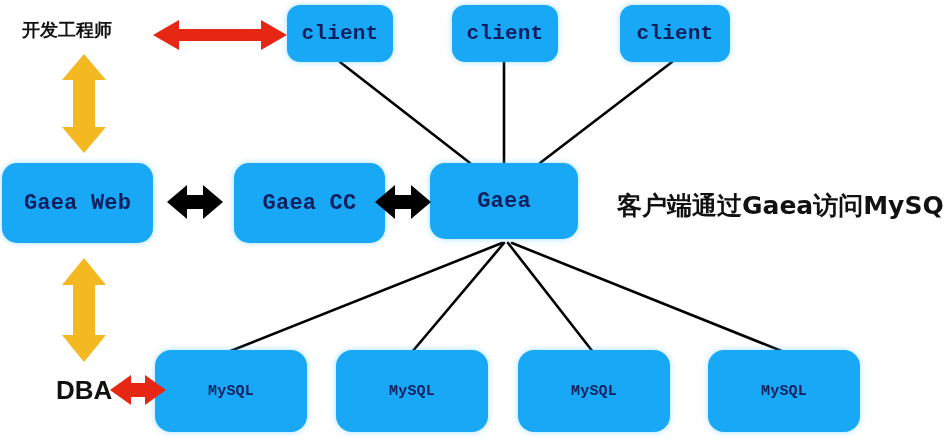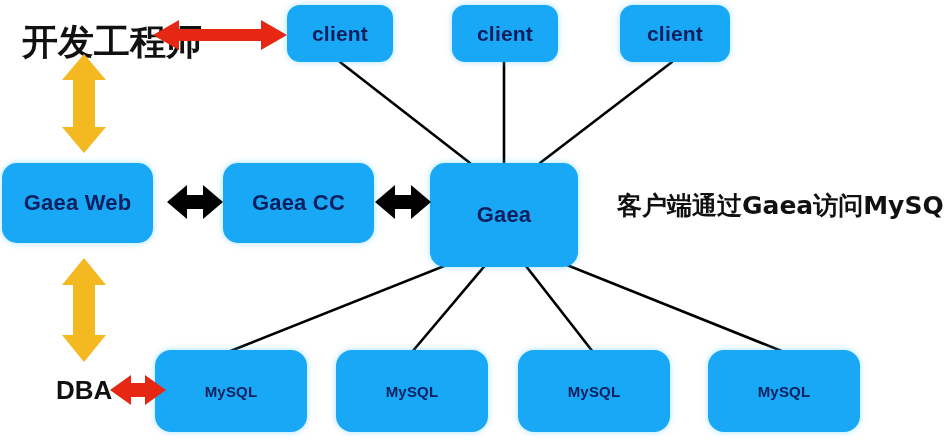--- a/index.html
+++ b/index.html
@@ -39,20 +39,21 @@
     background: #18A8F5;
     border-radius: 14px;
     display: flex;
     align-items: center;
     justify-content: center;
     color: #0B1F5E;
     font-weight: bold;
     letter-spacing: 0.2px;
     text-align: right;
     box-shadow: 0 0 6px rgba(90, 200, 255, 0.55);
+    font-family: Liberation Mono, monospace;
   }
   .node.client {
     border-radius: 13px;
     font-size: 21px;
   }
   .node.mid {
     border-radius: 15px;
     font-size: 22px;
   }
   .node.db {
@@ -99,41 +100,41 @@
     <div class="node client" style="left:452px; top:5px; width:106px; height:57px;">
       <span>client</span>
     </div>
     <div class="node client" style="left:620px; top:5px; width:110px; height:57px;">
       <span>client</span>
     </div>
 
     <div class="node mid" style="left:2px; top:163px; width:151px; height:80px;">
       <span>Gaea Web</span>
     </div>
-    <div class="node mid" style="left:223px; top:163px; width:151px; height:80px;">
+    <div class="node mid" style="left:234px; top:163px; width:151px; height:80px;">
       <span>Gaea CC</span>
     </div>
-    <div class="node mid" style="left:430px; top:163px; width:148px; height:104px;">
+    <div class="node mid" style="left:430px; top:163px; width:148px; height:76px;">
       <span>Gaea</span>
     </div>
 
     <div class="node db" style="left:155px; top:350px; width:152px; height:82px;">
       <span>MySQL</span>
     </div>
     <div class="node db" style="left:336px; top:350px; width:152px; height:82px;">
       <span>MySQL</span>
     </div>
     <div class="node db" style="left:518px; top:350px; width:152px; height:82px;">
       <span>MySQL</span>
     </div>
     <div class="node db" style="left:708px; top:350px; width:152px; height:82px;">
       <span>MySQL</span>
     </div>
 
-    <div class="plain-label label-cn" style="left:22px; top:18px; font-size:36px;">开发工程师</div>
+    <div class="plain-label label-cn" style="left:22px; top:18px; font-size:18px;">开发工程师</div>
 
     <div class="plain-label" style="left:56px; top:375px; font-size:26px;text-align:center;">DBA</div>
 
     <div class="plain-label label-cn" style="left:617px; top:189px; font-size:25px;">客户端通过Gaea访问MySQL</div>
 
     <svg class="arrow-svg" style="left:153px; top:18px;" width="134" height="34" viewBox="0 0 134 34">
       <g fill="#E52713">
         <polygon points="0,17 26,2 26,11 108,11 108,2 134,17 108,32 108,23 26,23 26,32"></polygon>
       </g>
     </svg>

